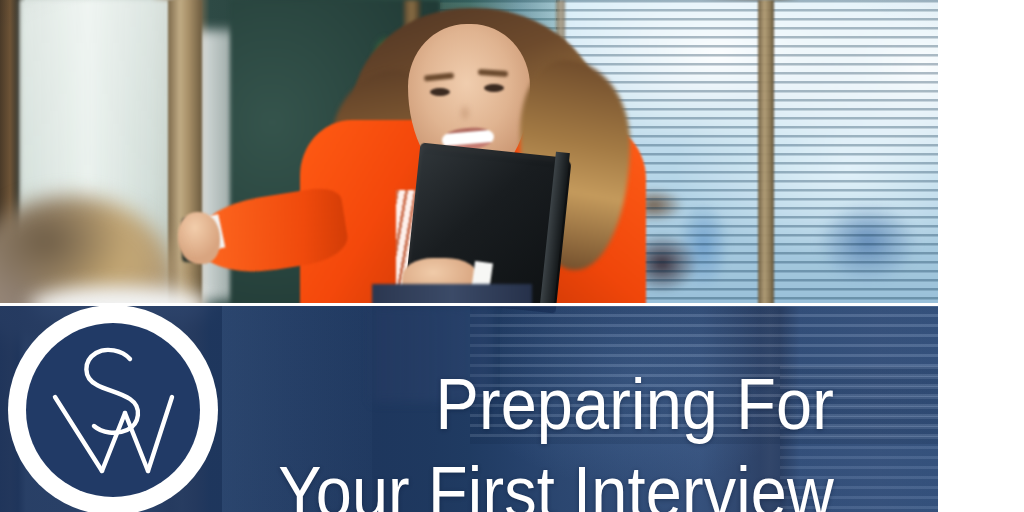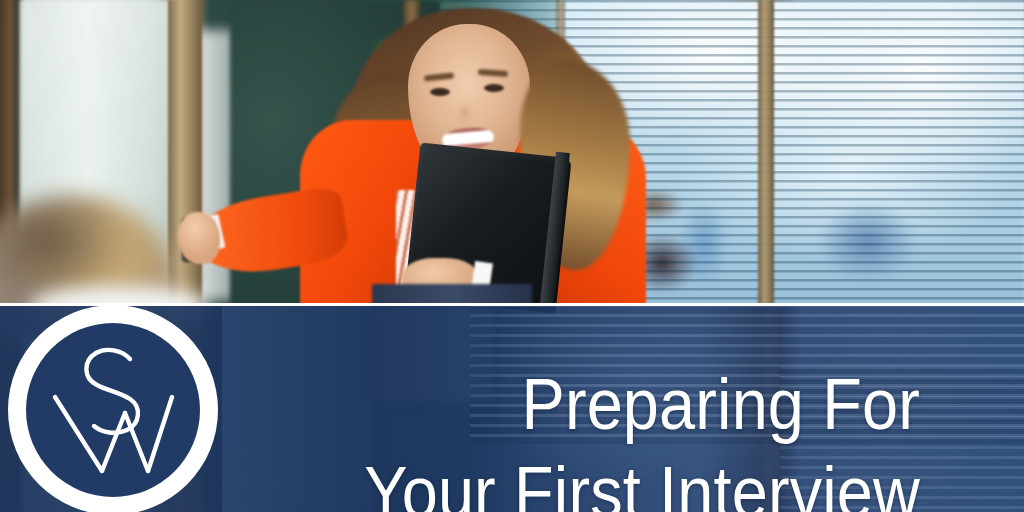--- a/index.html
+++ b/index.html
@@ -7,21 +7,21 @@
     margin: 0;
     padding: 0;
     background: #ffffff;
   }
   body {
     font-family: "Liberation Sans", sans-serif;
   }
 
   #banner-card {
     position: relative;
-    width: 1024px;
+    width: 938px;
     height: 512px;
     overflow: hidden;
     background: #0f766e;
   }
 
   
   .photo {
     position: absolute;
     inset: 0;
     overflow: hidden;

